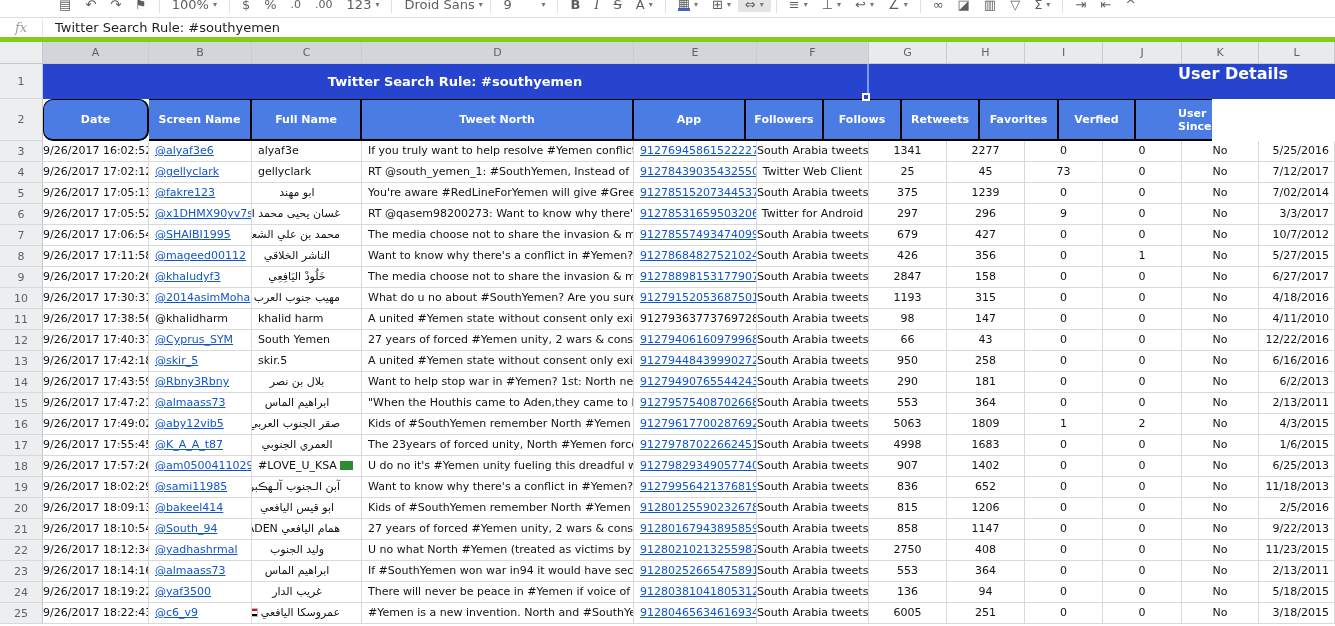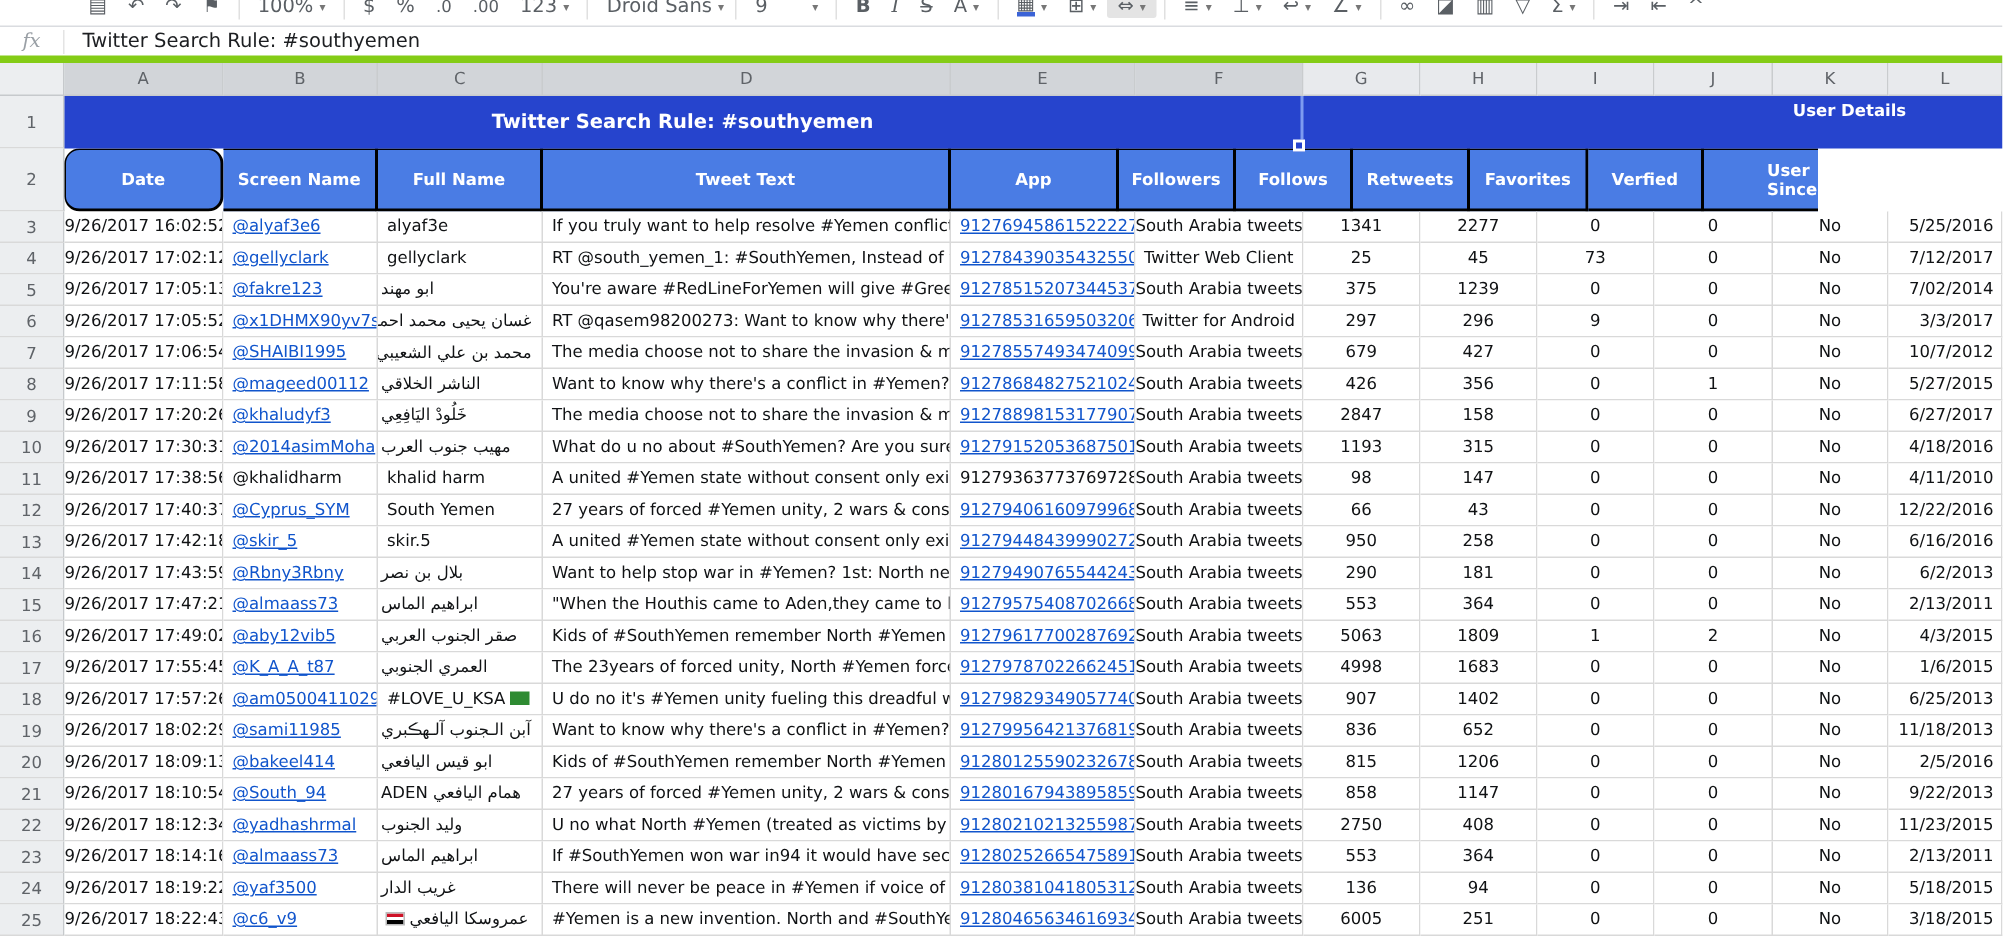--- a/index.html
+++ b/index.html
@@ -46,37 +46,37 @@
     justify-content:center; border-right:1px solid #c6c9cc; border-bottom:1px solid #d9d9d9; cursor:pointer; }
 
   
   .row1 { height:35px; }
   .title-band { position:relative; width:1292px; background:#2644cd; }
   .title-main { position:absolute; left:0; top:0; width:826px; height:35px; display:flex; align-items:center;
     justify-content:center; color:#fff; font-size:13px; font-weight:700; border-right:2px solid #7d9bf0; cursor:cell; }
   .fill-handle { position:absolute; left:819px; top:29px; width:8px; height:8px; background:#2644cd; border:2px solid #fff; z-index:5; }
   .title-right { position:absolute; left:826px; right:0; top:0; height:35px; }
   .user-details { position:absolute; right:22px; top:0; width:160px; height:19px; display:flex; align-items:center;
-    justify-content:center; color:#fff; font-size:11px; font-weight:700; cursor:cell; }
+    justify-content:center; color:#fff; font-size:16px; font-weight:700; cursor:cell; }
 
   
   .row2 { height:42px; }
   .hcell { background:#4a7ce4; color:#fff; font-size:11px; font-weight:700; display:flex; align-items:center;
     justify-content:center; border-top:1px solid #000; border-bottom:2px solid #000; border-right:2px solid #000; cursor:cell; }
   .hcell.first { border-left:1px solid #000;border-radius:10px; }
   .hcell.last { border-right:none;padding-left:42px; }
 
   
   .drow { height:21px; }
   .dcell { font-size:11px; color:#101214; line-height:20px; white-space:nowrap; overflow:hidden;
     border-right:1px solid #d9d9d9; border-bottom:1px solid #d9d9d9; background:#fff; cursor:cell; }
   .al-l { padding-left:6px; }
   .al-r { text-align:right; padding-right:5px; }
   .al-c { text-align:center; }
-  .rtl { direction:rtl; text-align:left; padding-right:7px; padding-left:2px; }
+  .rtl { direction:rtl; text-align:center; padding-right:21px; padding-left:2px; }
   .link { color:#1155cc; text-decoration:underline; cursor:pointer; }
   .flag { display:inline-block; width:13px; height:9px; margin:0 3px; vertical-align:-1px; }
   .flag-saudi { background:#2e8b32; }
   .flag-yemen { background:linear-gradient(180deg,#ce1126 0 33%,#ffffff 33% 66%,#000000 66% 100%); border:0.5px solid #bbb; }
 </style>
 </head>
 <body>
 
 <div class="toolbar">
   <div class="tb-inner">
@@ -234,21 +234,21 @@
       </div>
     </div>
   </div>
 
   <div class="frow row2">
     <div class="gut">2</div>
     <div style="display:flex">
         <div class="hcell c0 first">Date</div>
         <div class="hcell c1">Screen Name</div>
         <div class="hcell c2">Full Name</div>
-        <div class="hcell c3">Tweet Text</div>
+        <div class="hcell c3">Tweet North</div>
         <div class="hcell c5">App</div>
         <div class="hcell c6">Followers</div>
         <div class="hcell c7">Follows</div>
         <div class="hcell c8">Retweets</div>
         <div class="hcell c9">Favorites</div>
         <div class="hcell c10">Verfied</div>
         <div class="hcell c11 last">User Since</div>
       </div>
   </div>
 

